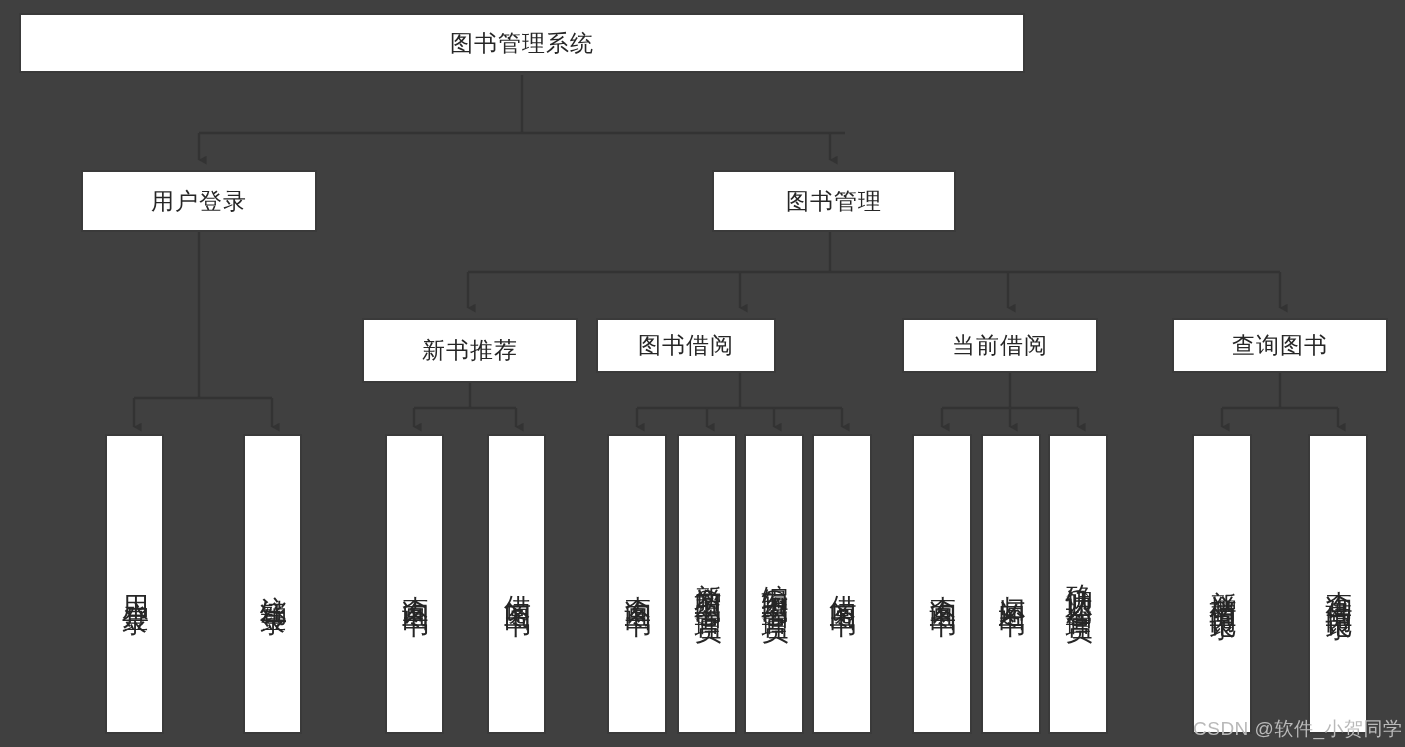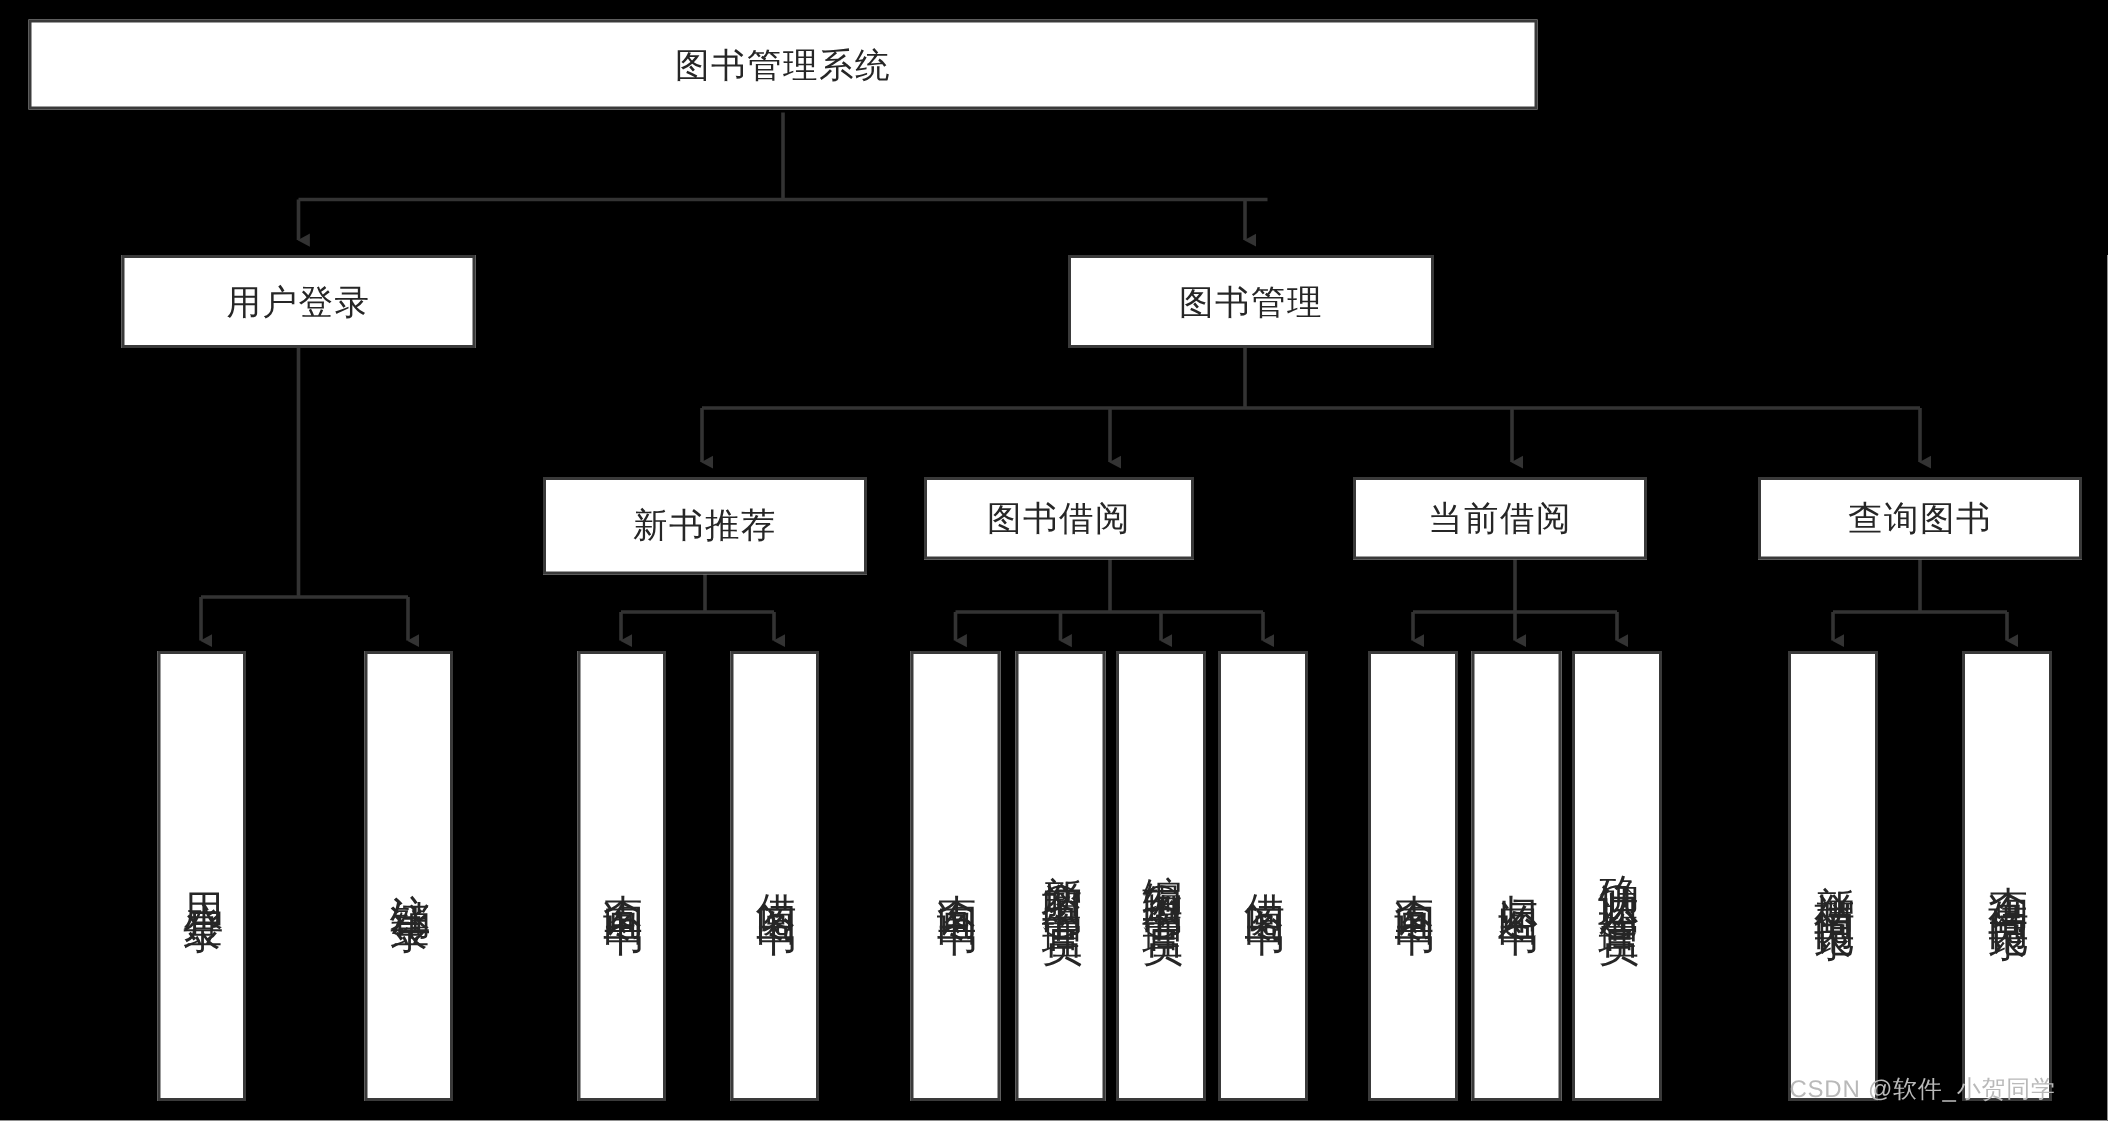--- a/index.html
+++ b/index.html
@@ -8,21 +8,21 @@
     padding: 0;
     background: #ffffff;
   }
   body {
     font-family: "Liberation Sans", "DejaVu Sans", sans-serif;
   }
   #diagram-root {
     position: relative;
     width: 1405px;
     height: 747px;
-    background: #000000;
+    background: #404040;
     overflow: hidden;
     text-decoration: underline;
   }
   svg.connectors {
     position: absolute;
     left: 0;
     top: 0;
     width: 1405px;
     height: 747px;
     pointer-events: none;
@@ -57,21 +57,21 @@
   .node.v .label {
     writing-mode: vertical-rl;
     text-orientation: upright;
     font-size: 27px;
     line-height: 1.18;
     letter-spacing: 5px;
     text-align: center;
   }
   .watermark {
     position: absolute;
-    font-size: 16px;
+    font-size: 19px;
     color: #b9b9b9;
     letter-spacing: 0.5px;
     z-index: 3;
     white-space: nowrap;
     user-select: none;
   }
 </style>
 </head>
 <body>
 
@@ -134,21 +134,21 @@
   <div class="node h" style="left:81px; top:170px; width:236px; height:62px;">
     <span class="label">用户登录</span>
   </div>
   <div class="node h" style="left:712px; top:170px; width:244px; height:62px;">
     <span class="label">图书管理</span>
   </div>
 
   <div class="node h" style="left:362px; top:318px; width:216px; height:65px;">
     <span class="label">新书推荐</span>
   </div>
-  <div class="node h" style="left:616px; top:318px; width:180px; height:55px;">
+  <div class="node h" style="left:596px; top:318px; width:180px; height:55px;">
     <span class="label">图书借阅</span>
   </div>
   <div class="node h" style="left:902px; top:318px; width:196px; height:55px;">
     <span class="label">当前借阅</span>
   </div>
   <div class="node h" style="left:1172px; top:318px; width:216px; height:55px;">
     <span class="label">查询图书</span>
   </div>
 
   <div class="node v" style="left:105px; top:434px; width:59px; height:300px;">

